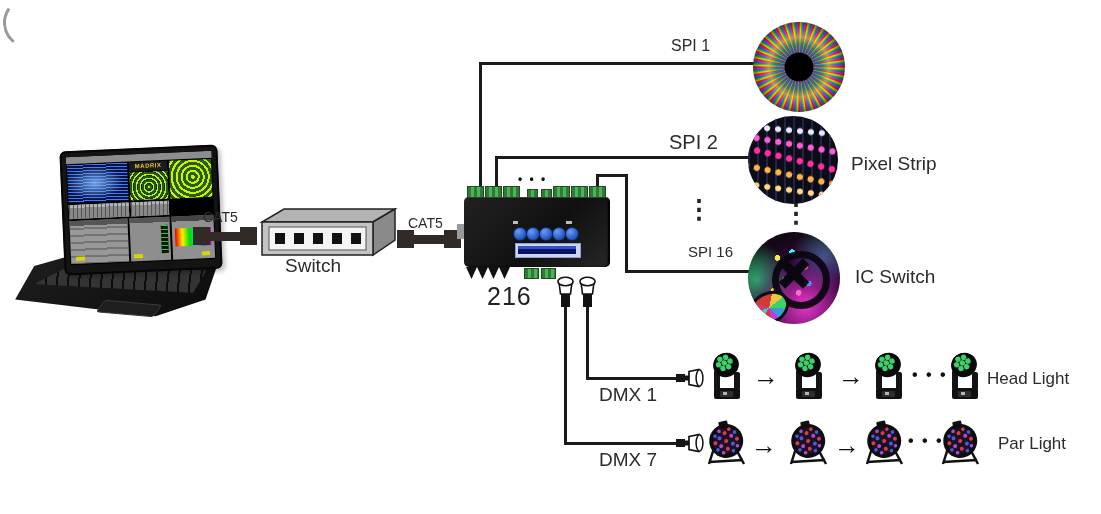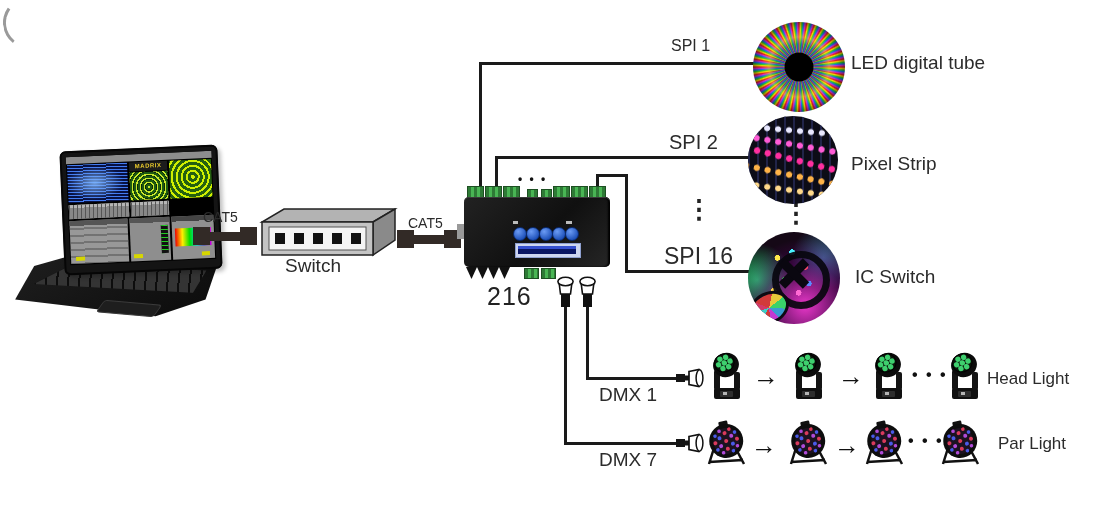--- a/index.html
+++ b/index.html
@@ -285,38 +285,37 @@
       <use href="#plugright"></use>
     </svg>
   <svg class="abs" style="left:676px;top:432px;" width="29" height="22">
       <use href="#plugright"></use>
     </svg>
   <div class="lbl" style="left:599px;top:384px;font-size:19px;">DMX 1</div>
   <div class="lbl" style="left:599px;top:449px;font-size:19px;">DMX 7</div>
 
   <div class="lbl" style="left:671px;top:37px;font-size:16px;">SPI 1</div>
   <div class="lbl" style="left:669px;top:131px;font-size:20px;">SPI 2</div>
-  <div class="lbl" style="left:664px;top:243px;font-size:23px;">SPI 16</div>
+  <div class="lbl" style="left:688px;top:243px;font-size:15px;">SPI 16</div>
   <div class="vdots" style="left:686px;top:196px;">⋮</div>
   <div class="vdots" style="left:783px;top:200px;">⋮</div>
 
   <div class="circle c-tube"></div>
   <div class="circle c-pixel">
     <div class="pstring" style="top:10px;transform:rotate(5deg);background-image:radial-gradient(circle at 5px 4.5px,#e8e8ff 2.6px,rgba(0,0,0,0) 3.4px);"></div>
     <div class="pstring" style="top:24px;transform:rotate(10deg);background-image:radial-gradient(circle at 5px 4.5px,#ff5bd6 2.8px,rgba(0,0,0,0) 3.5px);"></div>
     <div class="pstring" style="top:39px;transform:rotate(14deg);background-image:radial-gradient(circle at 5px 4.5px,#ff2fa0 2.9px,rgba(0,0,0,0) 3.6px);"></div>
     <div class="pstring" style="top:55px;transform:rotate(12deg);background-image:radial-gradient(circle at 5px 4.5px,#ffb347 2.8px,rgba(0,0,0,0) 3.5px);"></div>
     <div class="pstring" style="top:70px;transform:rotate(8deg);background-image:radial-gradient(circle at 5px 4.5px,#ffd98a 2.6px,rgba(0,0,0,0) 3.4px);"></div>
   </div>
   <div class="circle c-ic">
     <div class="reel-x2"></div>
     <div class="reel-side"></div>
   </div>
 
-  <div class="lbl" style="left:851px;top:52px;font-size:19px;">LED digital tube</div>
   <div class="lbl" style="left:851px;top:153px;font-size:19px;">Pixel Strip</div>
   <div class="lbl" style="left:855px;top:266px;font-size:19px;">IC Switch</div>
 
   <svg class="abs" style="left:706px;top:350px;" width="42" height="52">
       <use href="#movinghead"></use>
     </svg>
   <div class="arrow" style="left:753px;top:361px;">→</div>
   <svg class="abs" style="left:788px;top:350px;" width="42" height="52">
       <use href="#movinghead"></use>
     </svg>

